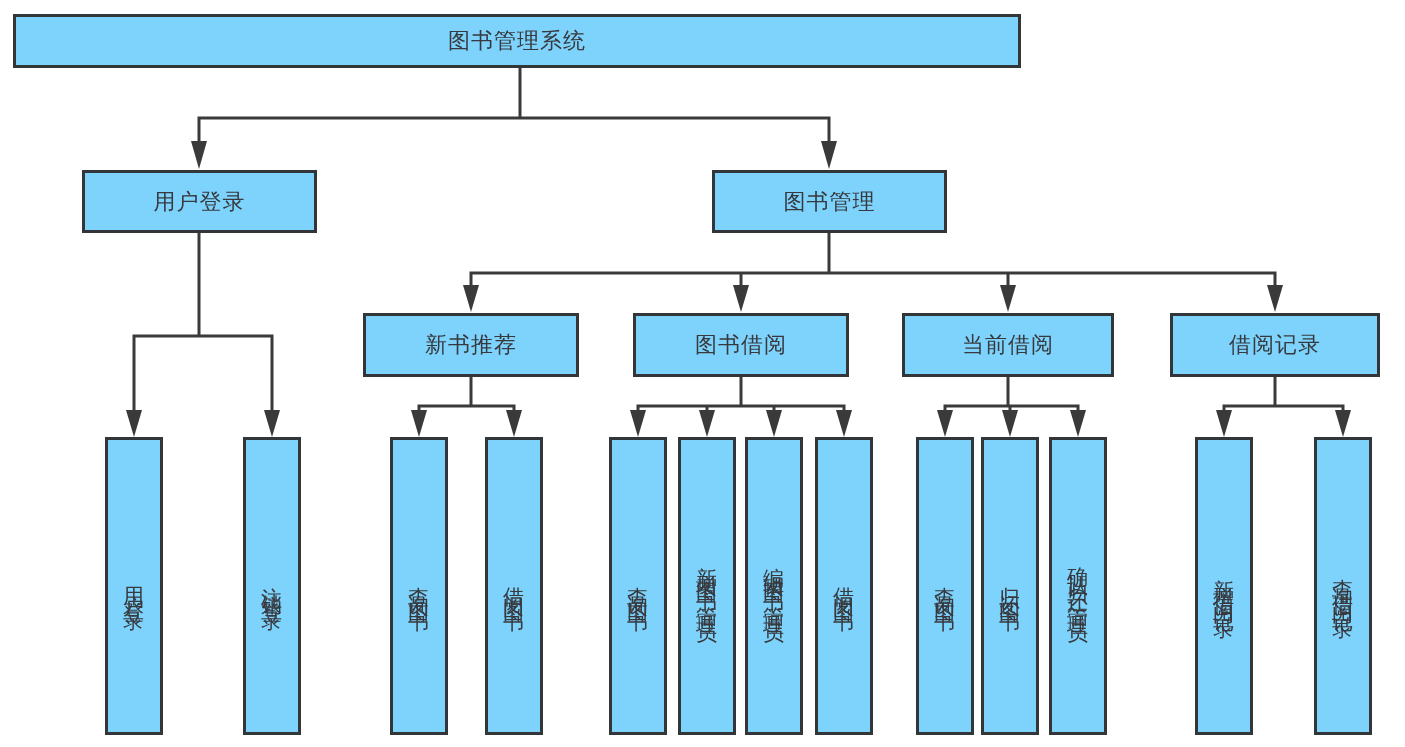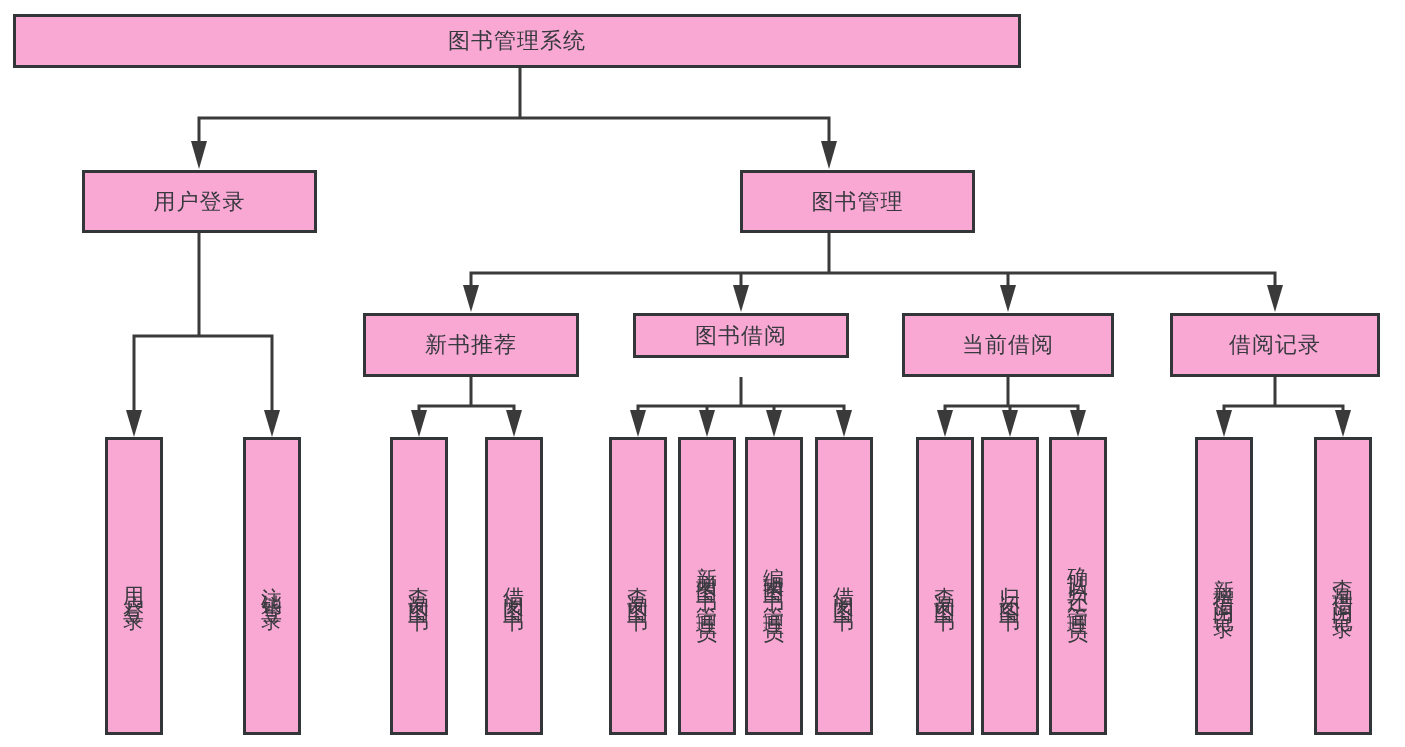--- a/index.html
+++ b/index.html
@@ -17,21 +17,21 @@
     background:var(--bg);
     overflow:hidden;
   }
   svg.wires{position:absolute;left:0;top:0;width:1405px;height:747px;}
   svg.wires path{stroke:var(--line);stroke-width:3;fill:none;}
   svg.wires polygon{fill:var(--line);}
   .node{
     position:absolute;
     box-sizing:border-box;
     border:3px solid var(--box-border);
-    background:#f9a8d4;
+    background:#7dd3fc;
     display:flex;align-items:center;justify-content:center;
     color:var(--text);
     font-size:22px;
     letter-spacing:1px;
   }
   .leaf{
     top:437px;width:58px;height:298px;
     font-size:21px;
   }
   .leaf .vtxt{
@@ -91,28 +91,28 @@
     <polygon points="1335,410 1351,410 1343,437"></polygon>
   </svg>
 
   <div class="node" style="left:13px;top:14px;width:1008px;height:54px;">
     <span>图书管理系统</span>
   </div>
 
   <div class="node" style="left:82px;top:170px;width:235px;height:63px;">
     <span>用户登录</span>
   </div>
-  <div class="node" style="left:712px;top:170px;width:235px;height:63px;margin-left:28px;">
+  <div class="node" style="left:712px;top:170px;width:235px;height:63px;">
     <span>图书管理</span>
   </div>
 
   <div class="node" style="left:363px;top:313px;width:216px;height:64px;">
     <span>新书推荐</span>
   </div>
-  <div class="node" style="left:633px;top:313px;width:216px;height:45px;">
+  <div class="node" style="left:633px;top:313px;width:216px;height:64px;">
     <span>图书借阅</span>
   </div>
   <div class="node" style="left:902px;top:313px;width:212px;height:64px;text-align:center;">
     <span>当前借阅</span>
   </div>
   <div class="node" style="left:1170px;top:313px;width:210px;height:64px;">
     <span>借阅记录</span>
   </div>
 
   <div class="node leaf" style="left:105px;">

